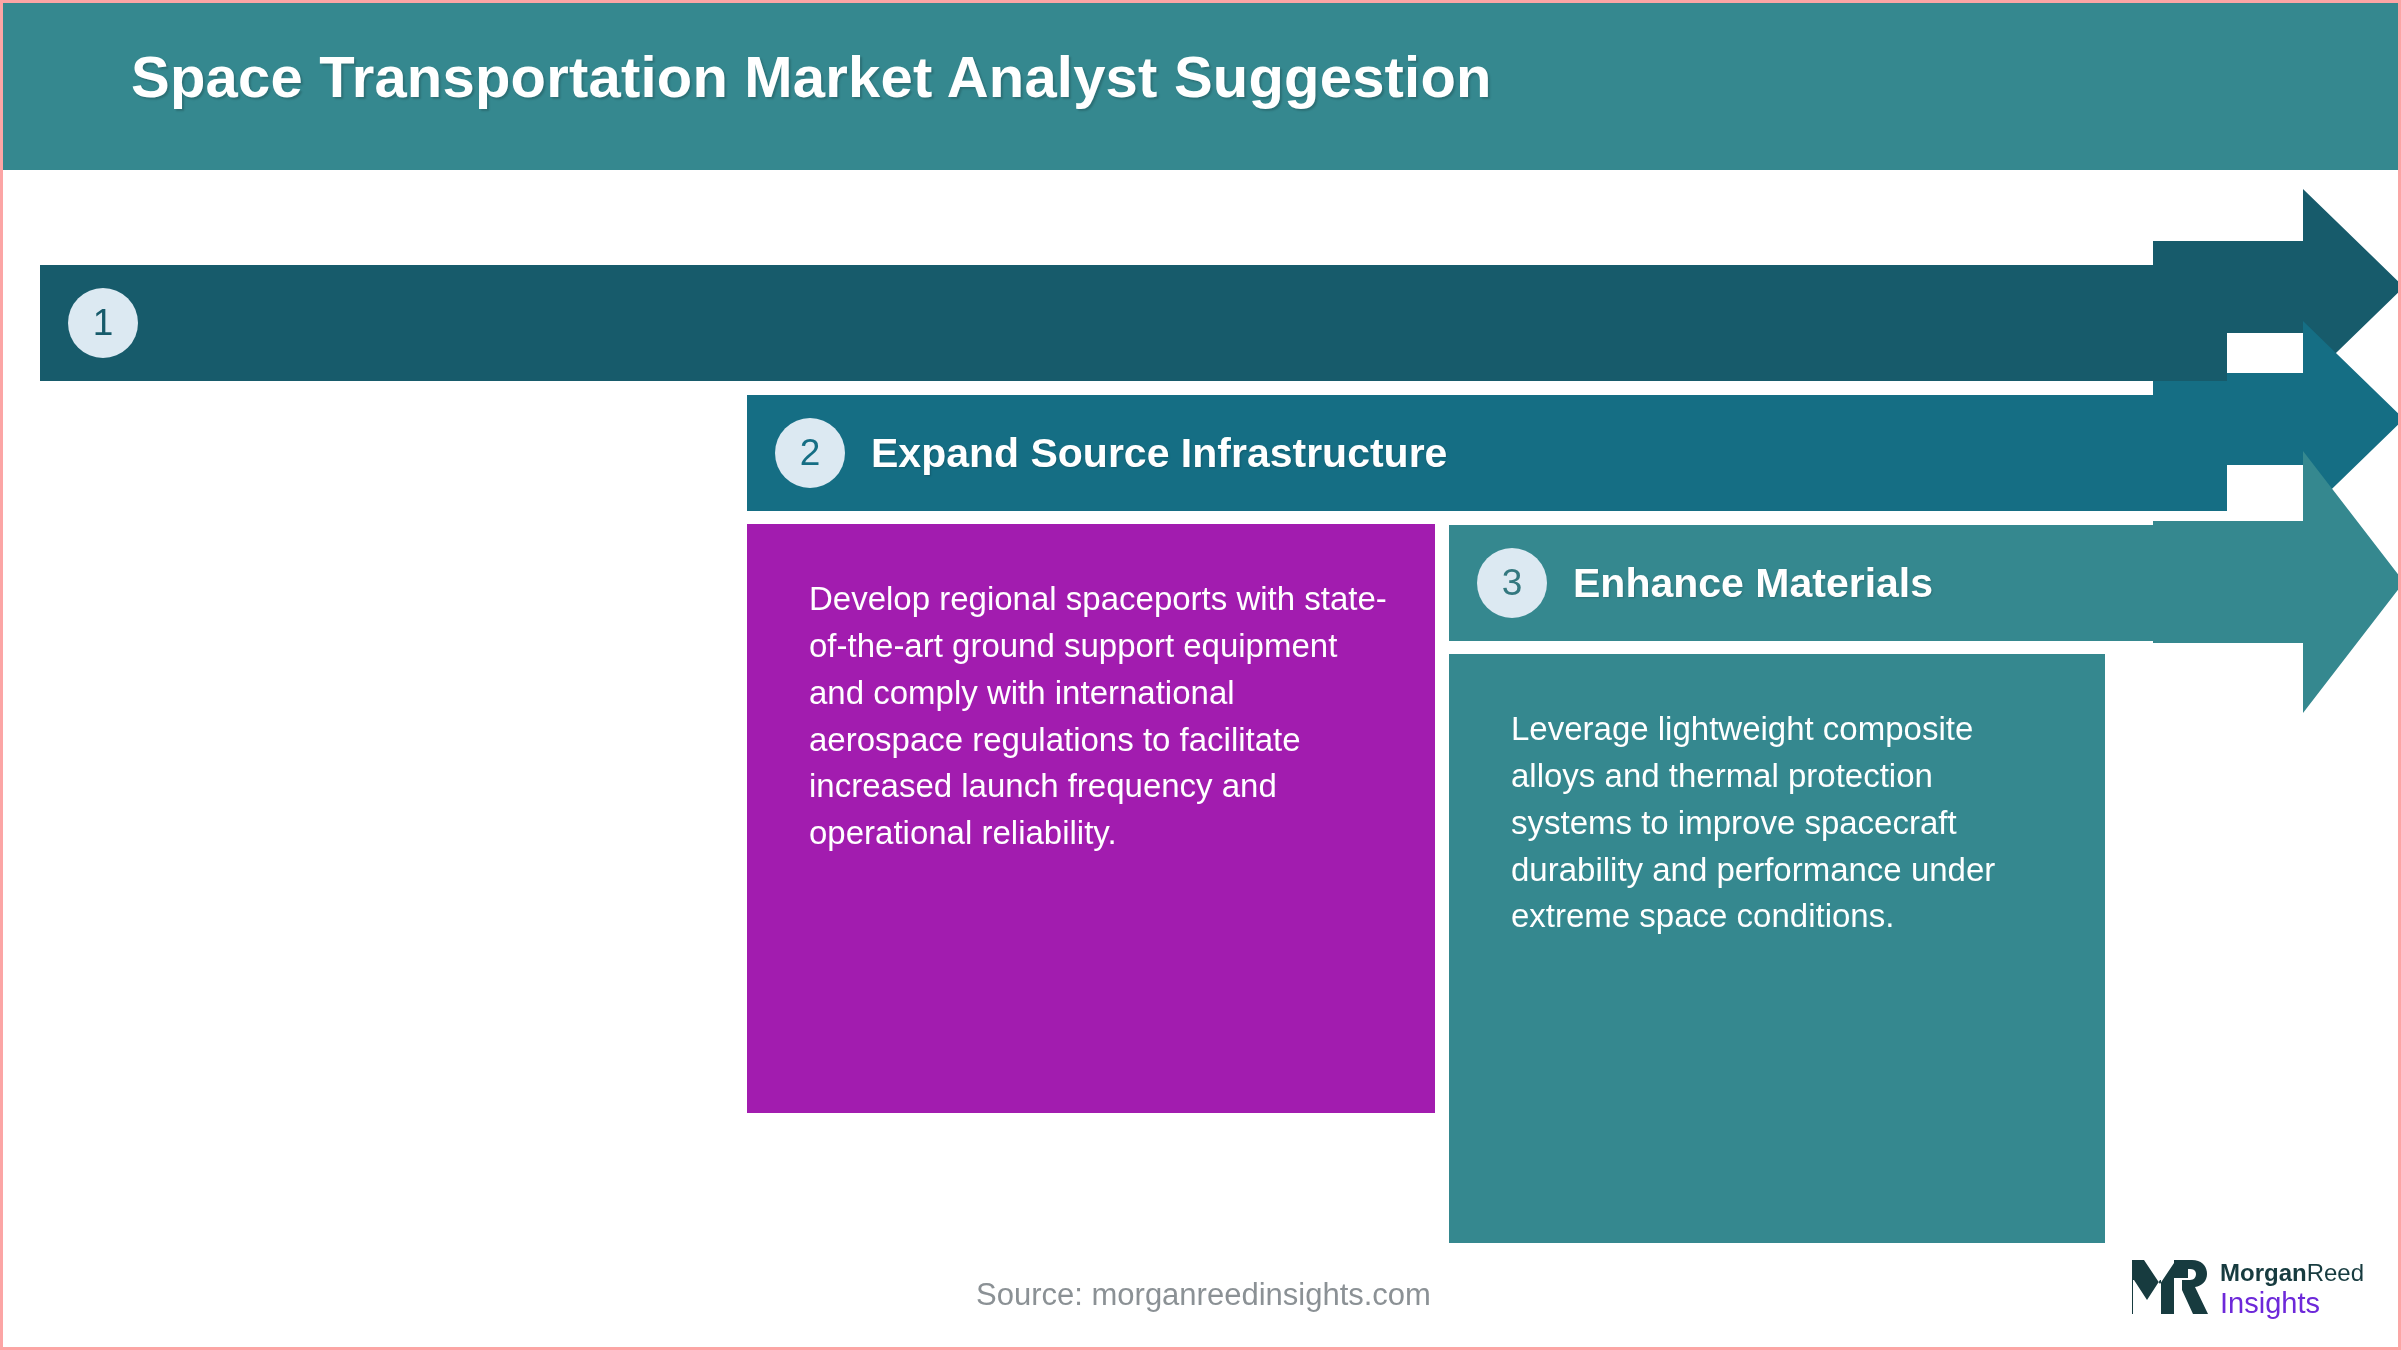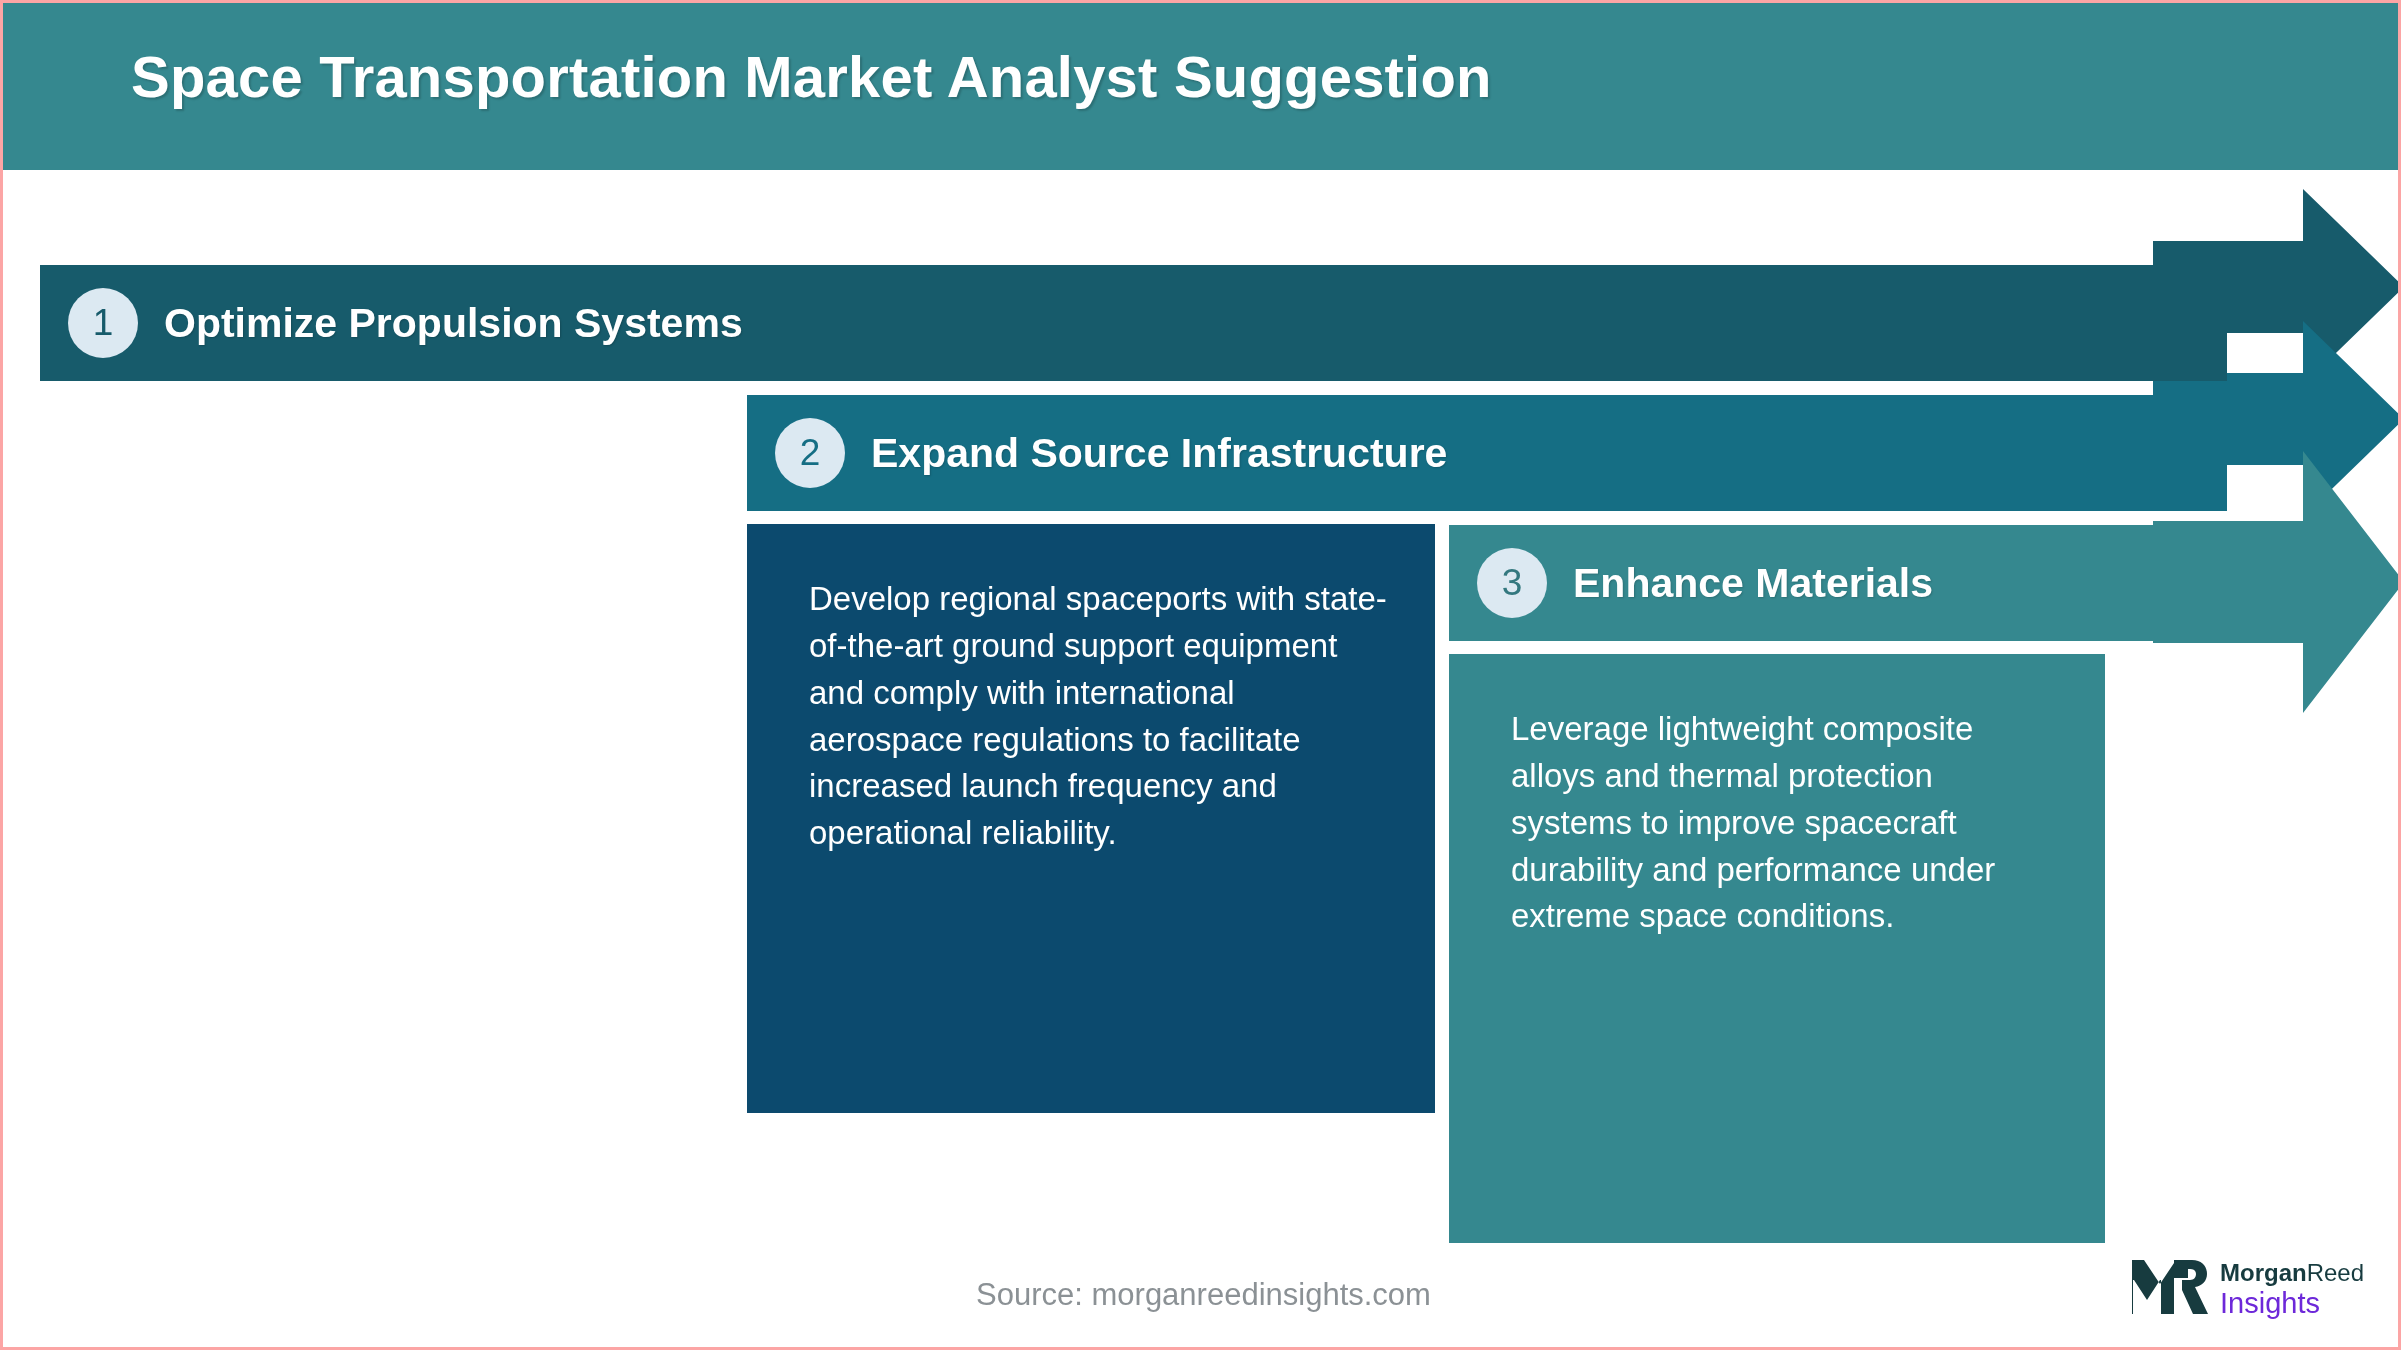--- a/index.html
+++ b/index.html
@@ -88,21 +88,21 @@
     padding: 52px 46px 0 62px;
     font-weight: 400;
   }
 
   
   .bar-1  { background: #175b6b; }
   .body-1 { background: #15606f; }
   .badge-1 { color: #175b6b; }
 
   .bar-2  { background: #156e84; }
-  .body-2 { background: #0c4a6e; }
+  .body-2 { background: #a21caf; }
   .badge-2 { color: #156e84; }
 
   .bar-3  { background: #35888f; }
   .body-3 { background: #35888f; }
   .badge-3 { color: #33787f; }
 
   
   #source-note {
     position: absolute;
     left: 0;
@@ -162,21 +162,20 @@
   <div class="arrow-head" style="left:2150px; top:448px;">
     <svg width="251" height="262" viewBox="0 0 251 262">
       <path d="M0 70 L150 70 L150 0 L251 131 L150 262 L150 192 L0 192 Z" fill="#35888f"></path>
     </svg>
   </div>
 
   <div class="step-bar bar-1" style="left:37px; top:262px; width:2187px; height:116px;">
     <div class="step-badge badge-1">
       <span>1</span>
     </div>
-    <div class="step-title">Optimize Propulsion Systems</div>
   </div>
 
   <div class="step-bar bar-2" style="left:744px; top:392px; width:1480px; height:116px;">
     <div class="step-badge badge-2">
       <span>2</span>
     </div>
     <div class="step-title">Expand Source Infrastructure</div>
   </div>
   <div class="step-body body-2" style="left:744px; top:521px; width:688px; height:589px;">
     <span>Develop regional spaceports with state-of-the-art ground support equipment and comply with international aerospace regulations to facilitate increased launch frequency and operational reliability.</span>

